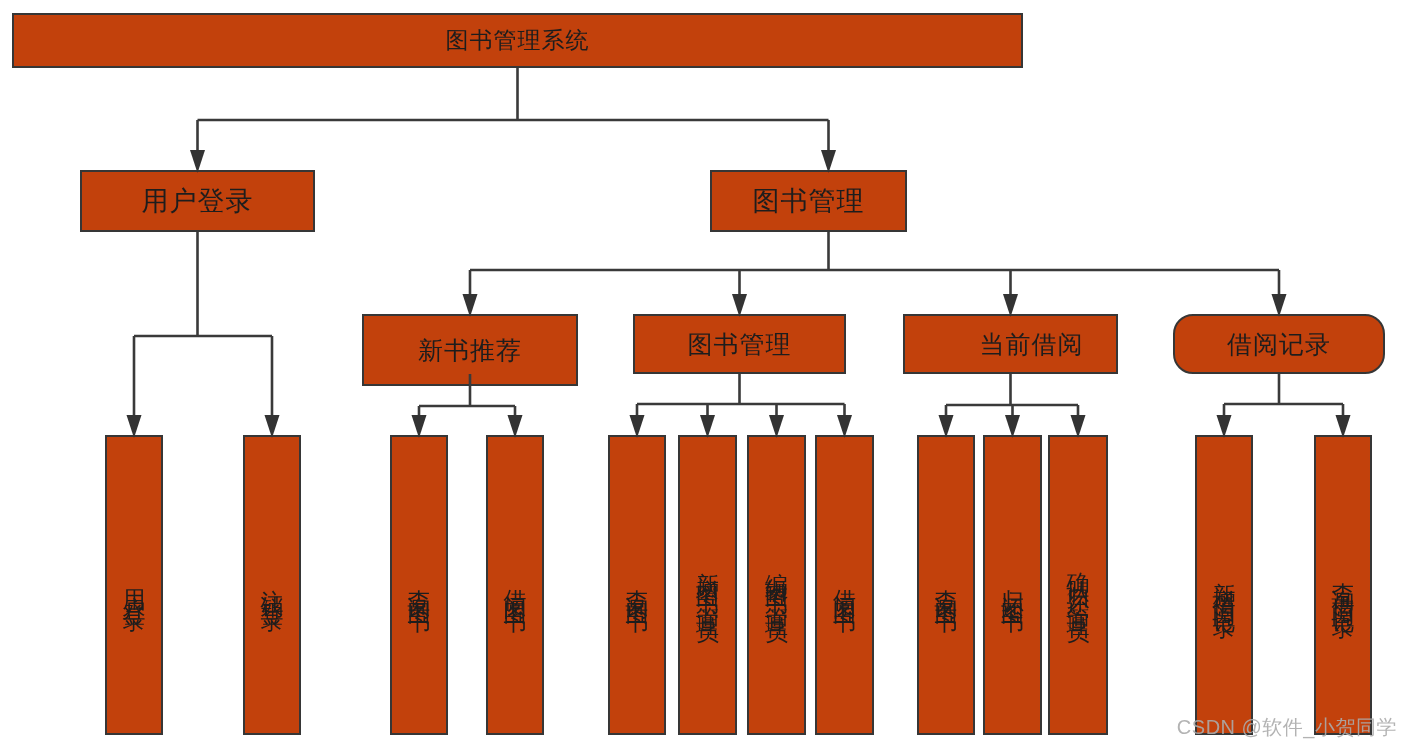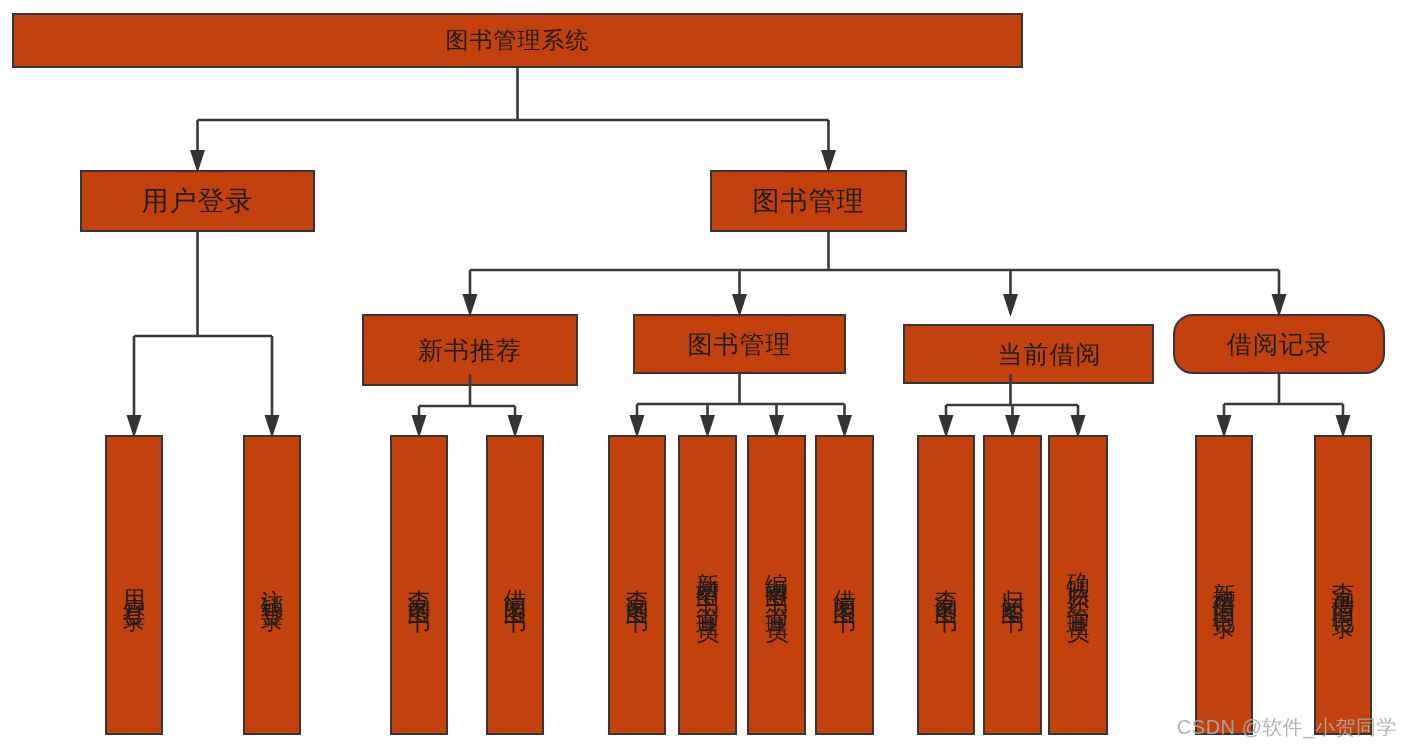--- a/index.html
+++ b/index.html
@@ -87,21 +87,21 @@
     </div>
     <div class="node lv2" style="left: 710px; top: 170px; width: 197px; height: 62px;">
       <span>图书管理</span>
     </div>
     <div class="node lv3" style="left: 362px; top: 314px; width: 216px; height: 72px;">
       <span>新书推荐</span>
     </div>
     <div class="node lv3" style="left: 633px; top: 314px; width: 213px; height: 60px;">
       <span>图书管理</span>
     </div>
-    <div class="node lv3" style="left: 903px; top: 324px; width: 251px; height: 60px; padding-left: 42px;">
+    <div class="node lv3" style="left: 903px; top: 314px; width: 215px; height: 60px; padding-left: 42px;">
       <span>当前借阅</span>
     </div>
     <div class="node lv3" style="left: 1173px; top: 314px; width: 212px; height: 60px; border-radius: 20px;">
       <span>借阅记录</span>
     </div>
     <div class="node leaf" style="left: 105px; top: 435px; width: 58px; height: 300px;">
       <span>用户登录</span>
     </div>
     <div class="node leaf" style="left: 243px; top: 435px; width: 58px; height: 300px;">
       <span>注销登录</span>

